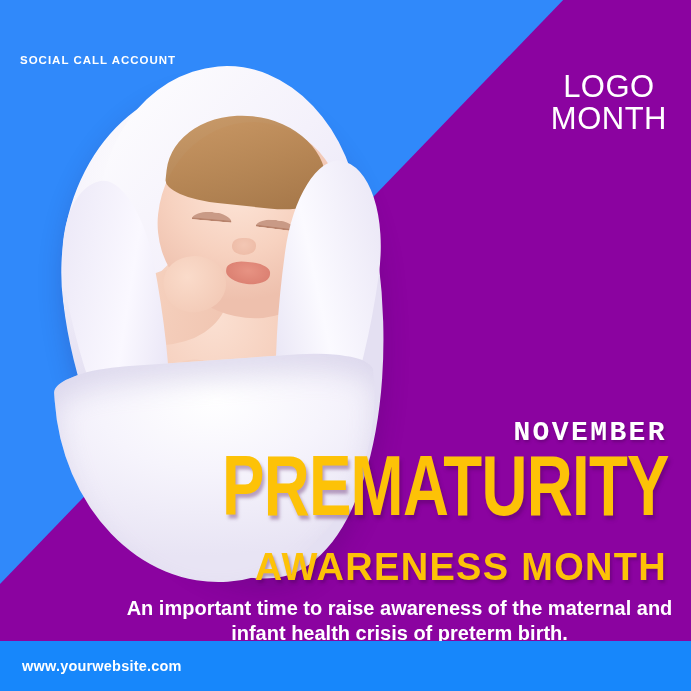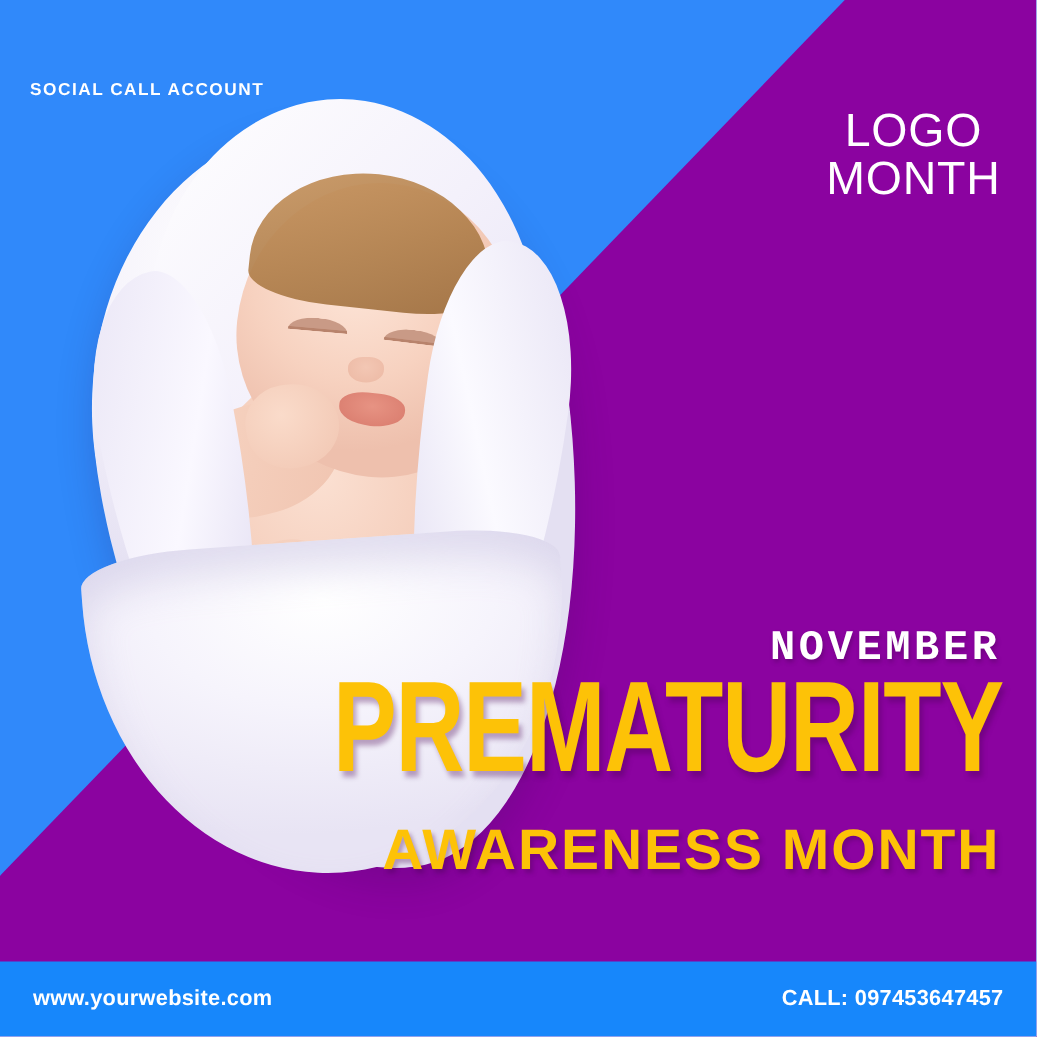--- a/index.html
+++ b/index.html
@@ -323,19 +323,19 @@
     <div>LOGO</div>
     <div>MONTH</div>
   </div>
 
   <div class="month-kicker">NOVEMBER</div>
 
   <div class="headline">PREMATURITY</div>
 
   <div class="subhead">AWARENESS MONTH</div>
 
+  <div class="blurb">An important time to raise awareness of the maternal and infant health crisis of preterm birth.</div>
 
   <div class="footer-bar">
     <span>www.yourwebsite.com</span>
-    <span>CALL: 097453647457</span>
   </div>
 
 </div>
 
 </body></html>

